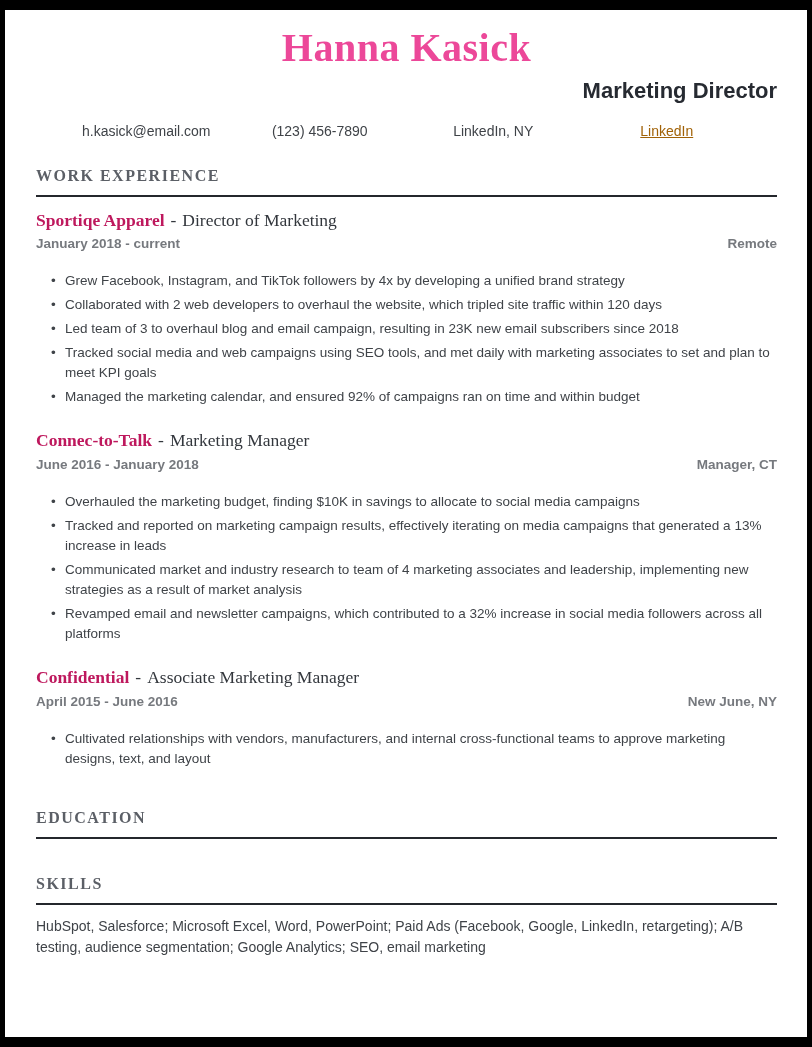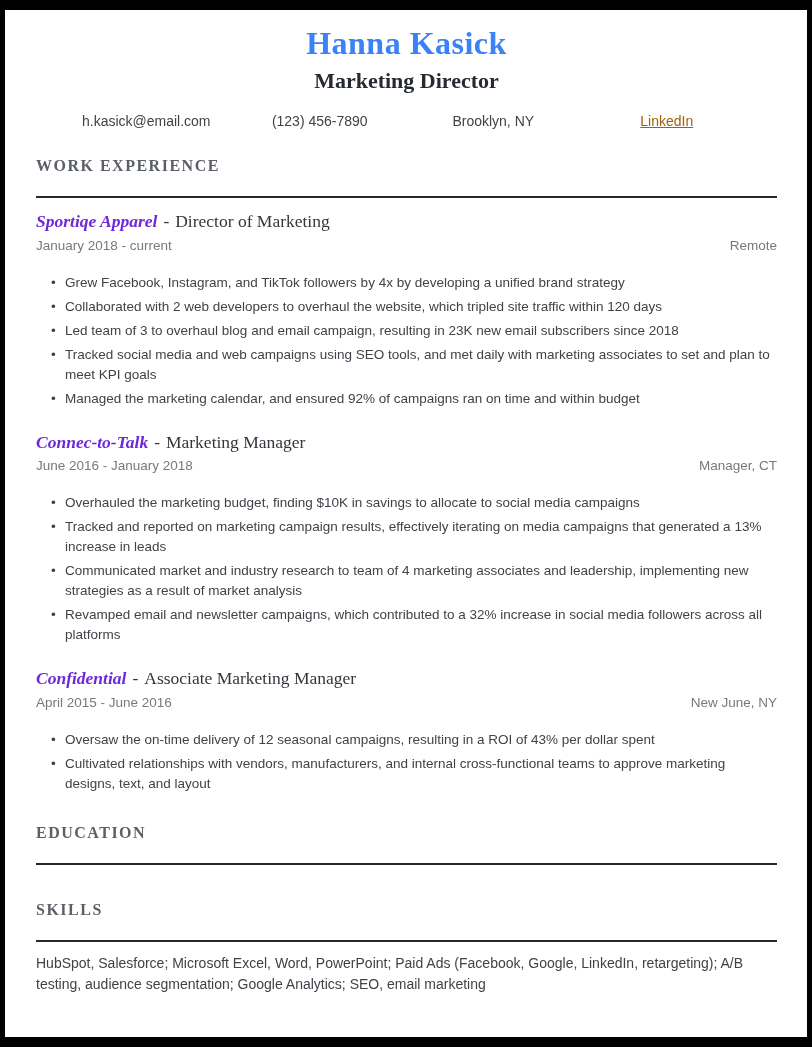--- a/index.html
+++ b/index.html
@@ -16,32 +16,33 @@
     height: 1027px;
     padding: 14px 30px 20px 31px;
     overflow: hidden;
   }
 
   
   .resume-header { text-align: center; }
   .person-name {
     font-family: "Liberation Serif", serif;
     font-weight: 700;
-    font-size: 32px;
+    font-size: 40px;
     line-height: 1.2;
     letter-spacing: 0.5px;
-    color: #3b82f6;
+    color: #ec4899;
   }
   .person-title {
-    font-family: Liberation Serif, serif;
+    font-family: Liberation Sans, sans-serif;
     font-weight: 700;
     font-size: 22px;
     line-height: 1.3;
     color: #262a31;
     margin-top: 5px;
+    text-align: right;
   }
   .contact-row {
     width: 694px;
     margin: 17px auto 0 auto;
     display: grid;
     grid-template-columns: repeat(4, 1fr);
     justify-items: center;
     font-size: 14px;
     color: #3f4348;
   }
@@ -51,49 +52,49 @@
     cursor: pointer;
   }
 
   
   .section-heading {
     font-family: "Liberation Serif", serif;
     font-weight: 700;
     font-size: 16px;
     letter-spacing: 1.5px;
     color: #5b5f66;
-    padding-bottom: 21px;
+    padding-bottom: 10px;
     border-bottom: 2px solid #24272c;
   }
   .section-work      { margin-top: 28px; }
-  .section-education { margin-top: 30px; }
+  .section-education { margin-top: 40px; }
   .section-skills    { margin-top: 36px; }
 
   
   .entry { margin-top: 12px; }
   .entry + .entry { margin-top: 22px; }
   .entry-heading {
     font-family: "Liberation Serif", serif;
     font-size: 17.5px;
     line-height: 1.3;
     color: #33373d;
   }
   .entry-heading .org {
     font-weight: 700;
-    color: #6d28d9;
-    font-style: italic;
+    color: #be185d;
   }
   .entry-heading .sep { margin: 0 6px; }
   .entry-heading .role { font-weight: 400; white-space: pre-wrap; }
   .entry-meta {
     display: flex;
     justify-content: space-between;
     margin-top: 5px;
     font-size: 13.5px;
     color: #76797e;
+    font-weight: bold;
   }
   ul.bullets {
     list-style: none;
     margin-top: 20px;
     padding-left: 29px;
   }
   ul.bullets li {
     position: relative;
     font-size: 13.5px;
     line-height: 20px;
@@ -119,21 +120,21 @@
 <body>
 
 <div class="sheet">
 
   <header class="resume-header">
     <h1 class="person-name">Hanna Kasick</h1>
     <div class="person-title">Marketing Director</div>
     <div class="contact-row">
       <span>h.kasick@email.com</span>
       <span>(123) 456-7890</span>
-      <span>Brooklyn, NY</span>
+      <span>LinkedIn, NY</span>
       <a class="contact-link">LinkedIn</a>
     </div>
   </header>
 
   <section class="section-work">
     <h2 class="section-heading">WORK EXPERIENCE</h2>
 
     <div class="entry">
       <div class="entry-heading">
         <span class="org">Sportiqe Apparel</span><span class="sep">-</span><span class="role">Director of Marketing</span>
@@ -169,21 +170,20 @@
 
     <div class="entry">
       <div class="entry-heading">
         <span class="org">Confidential</span><span class="sep">-</span><span class="role">Associate Marketing Manager</span>
       </div>
       <div class="entry-meta">
         <span>April 2015 - June 2016</span>
         <span>New June, NY</span>
       </div>
       <ul class="bullets">
-        <li>Oversaw the on-time delivery of 12 seasonal campaigns, resulting in a ROI of 43% per dollar spent</li>
         <li>Cultivated relationships with vendors, manufacturers, and internal cross-functional teams to approve marketing designs, text, and layout</li>
       </ul>
     </div>
   </section>
 
   <section class="section-education">
     <h2 class="section-heading">EDUCATION</h2>
   </section>
 
   <section class="section-skills">

